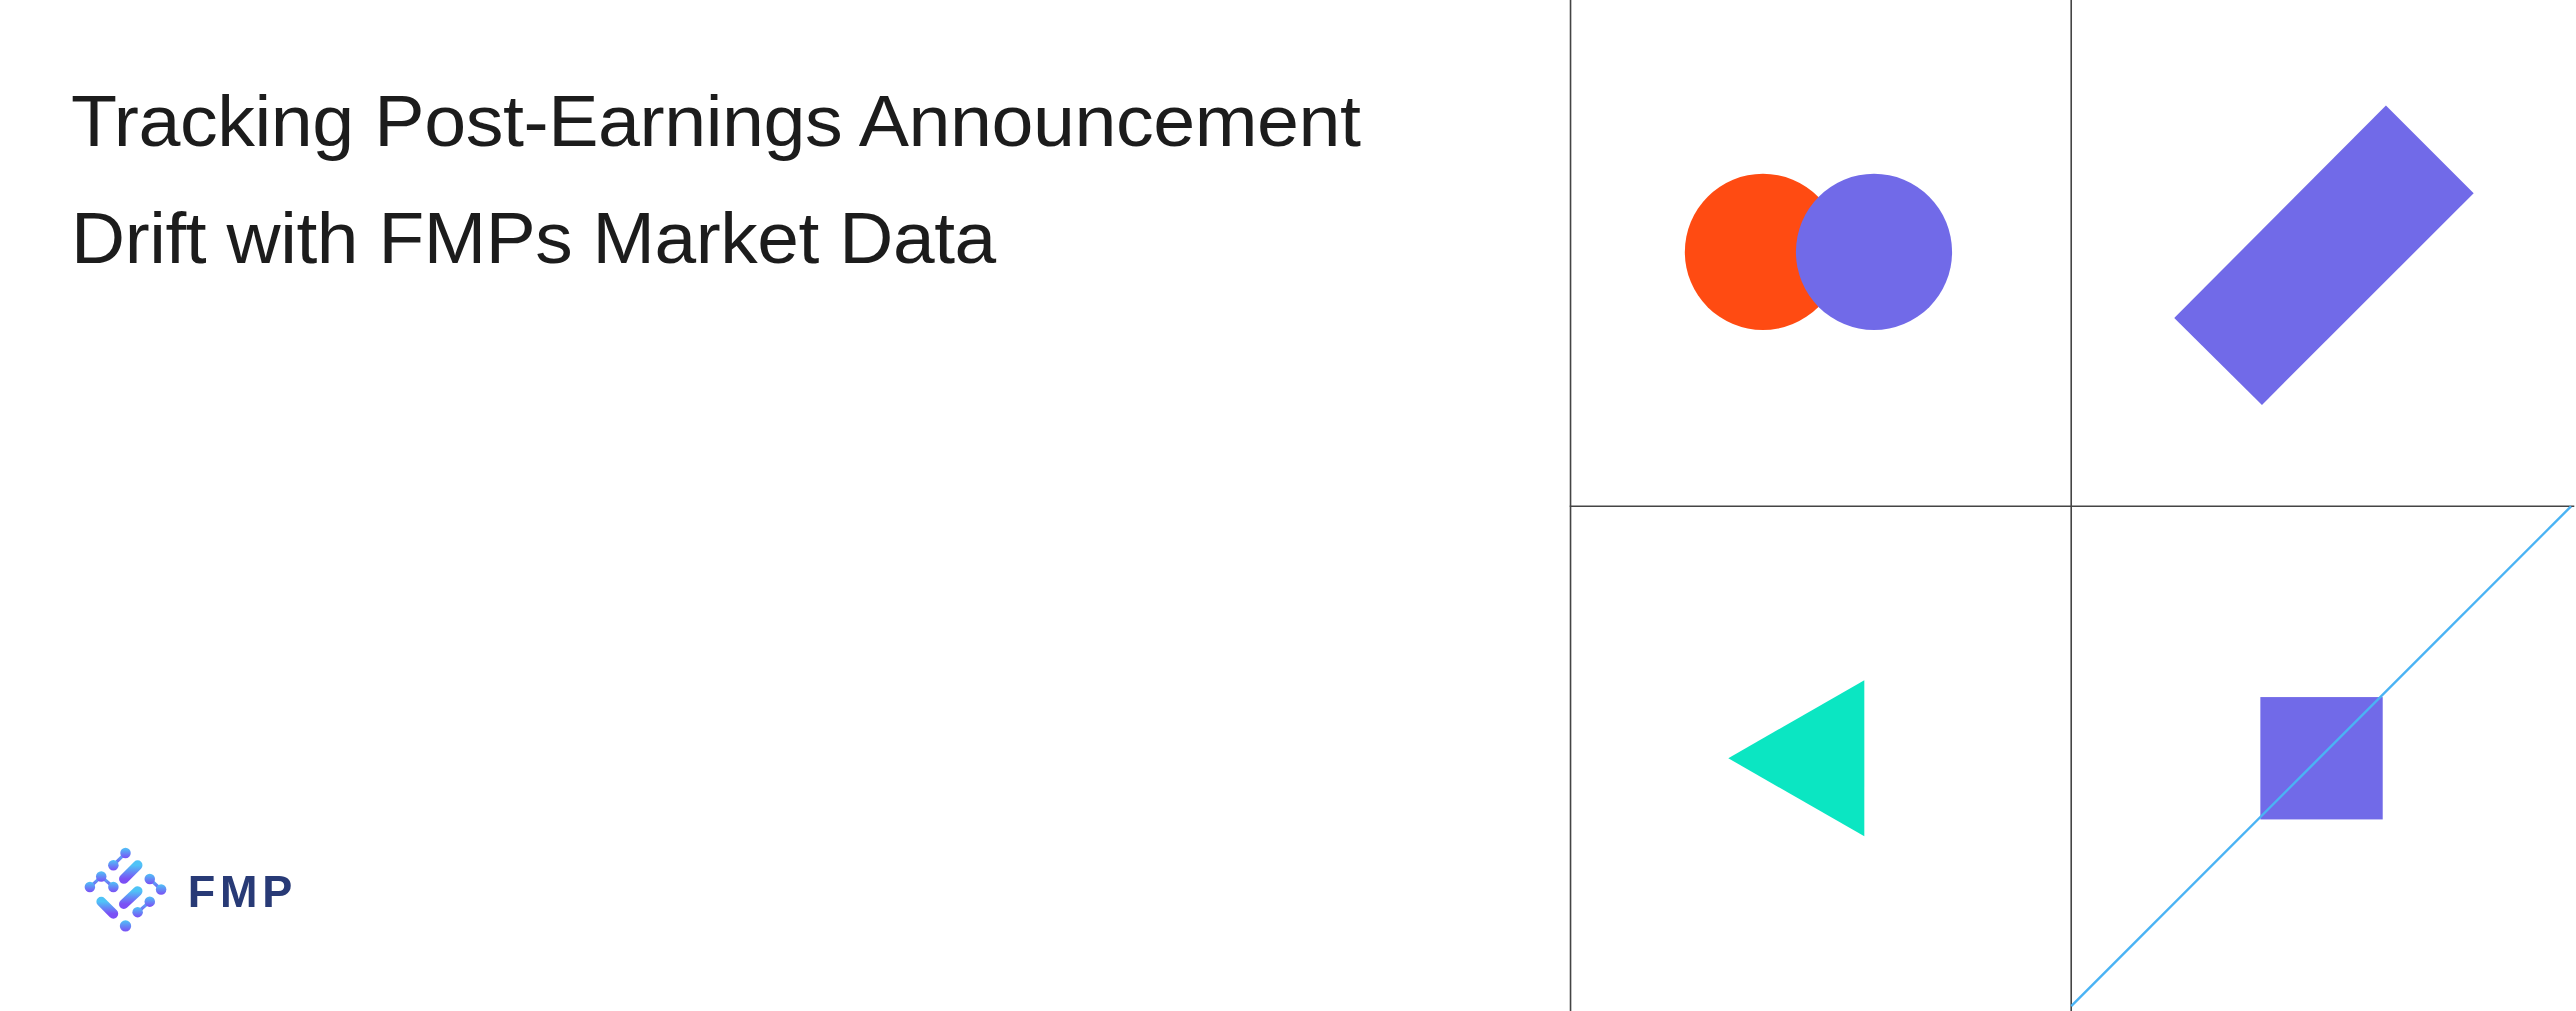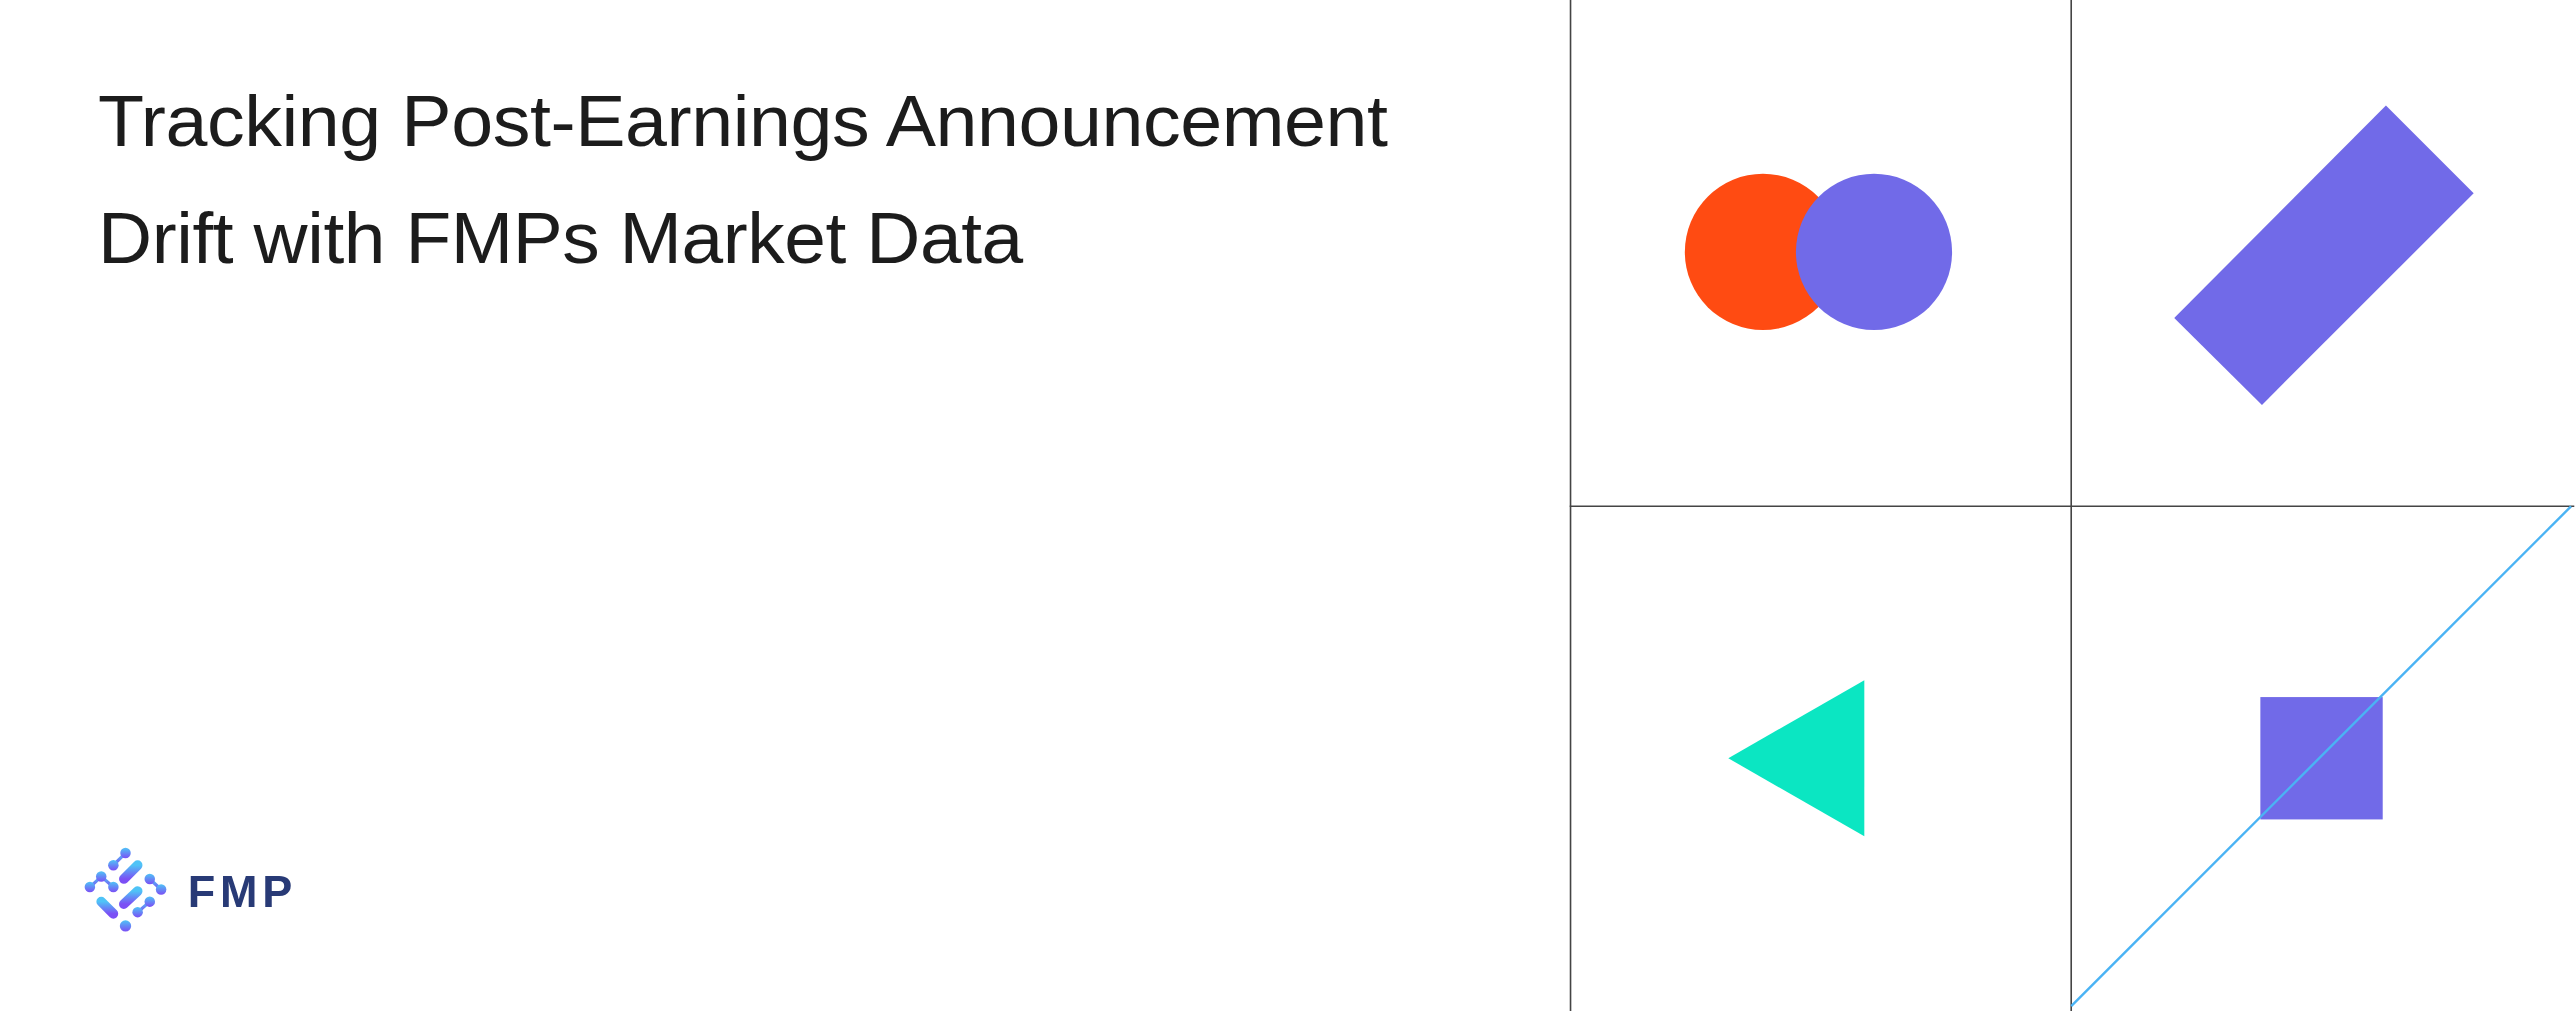--- a/index.html
+++ b/index.html
@@ -9,21 +9,21 @@
     }
     body {
       width: 2576px;
       height: 1011px;
       position: relative;
       overflow: hidden;
       font-family: "Liberation Sans", sans-serif;
     }
     .title-block {
       position: absolute;
-      left: 98px;
+      left: 71px;
       top: 87px;
       width: 1385px;
     }
     .title-line {
       display: block;
       font-family: "Liberation Sans", sans-serif;
       font-size: 72px;
       line-height: 117px;
       color: #1c1c1c;
       white-space: nowrap;

